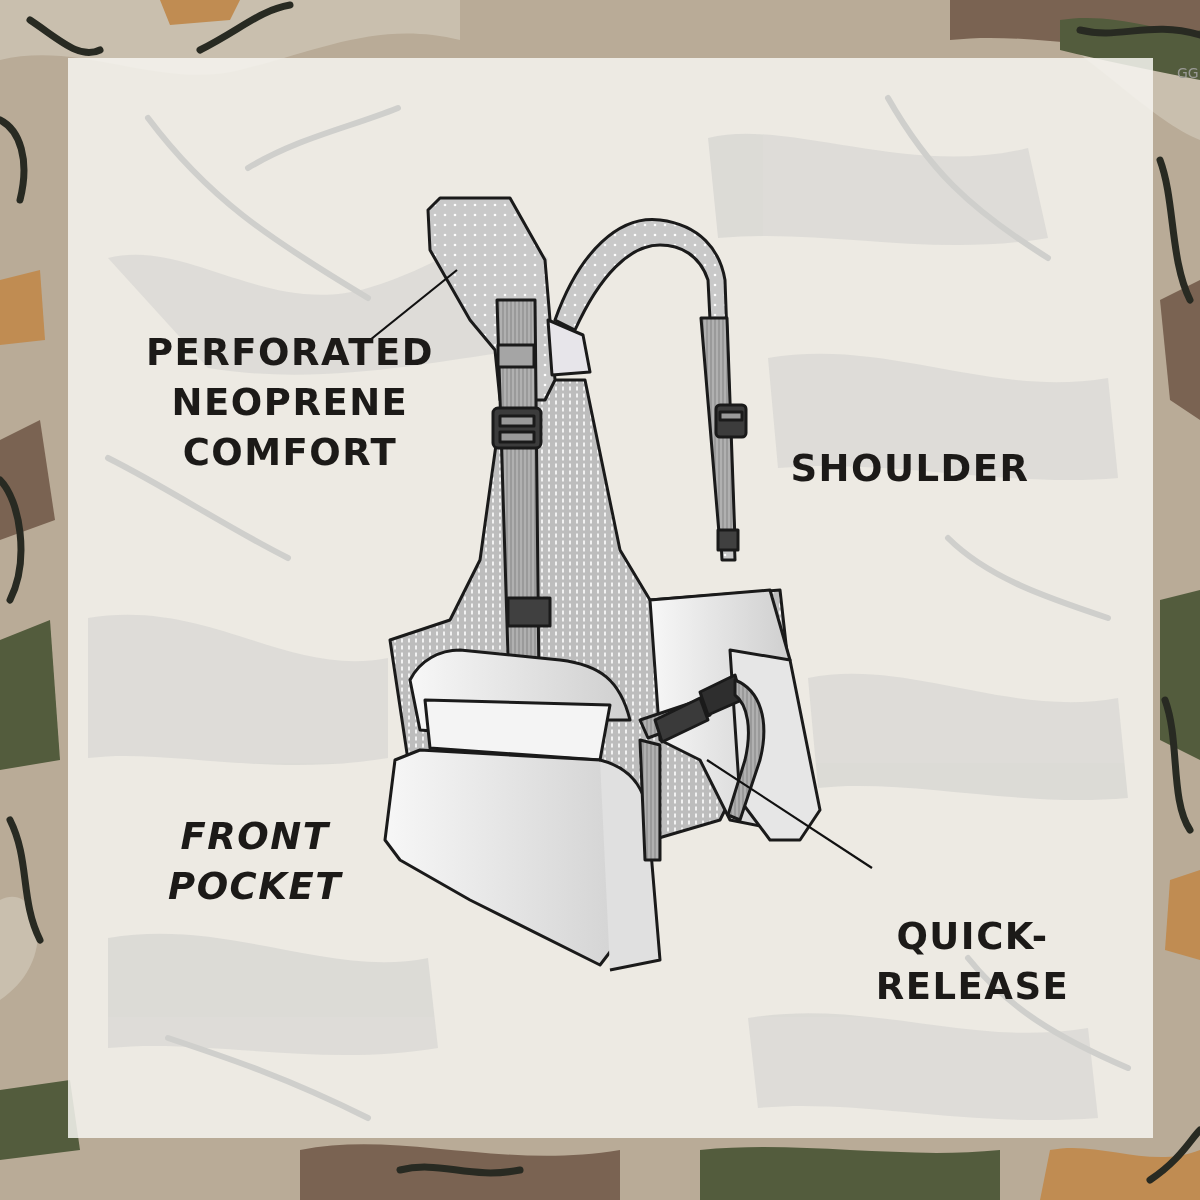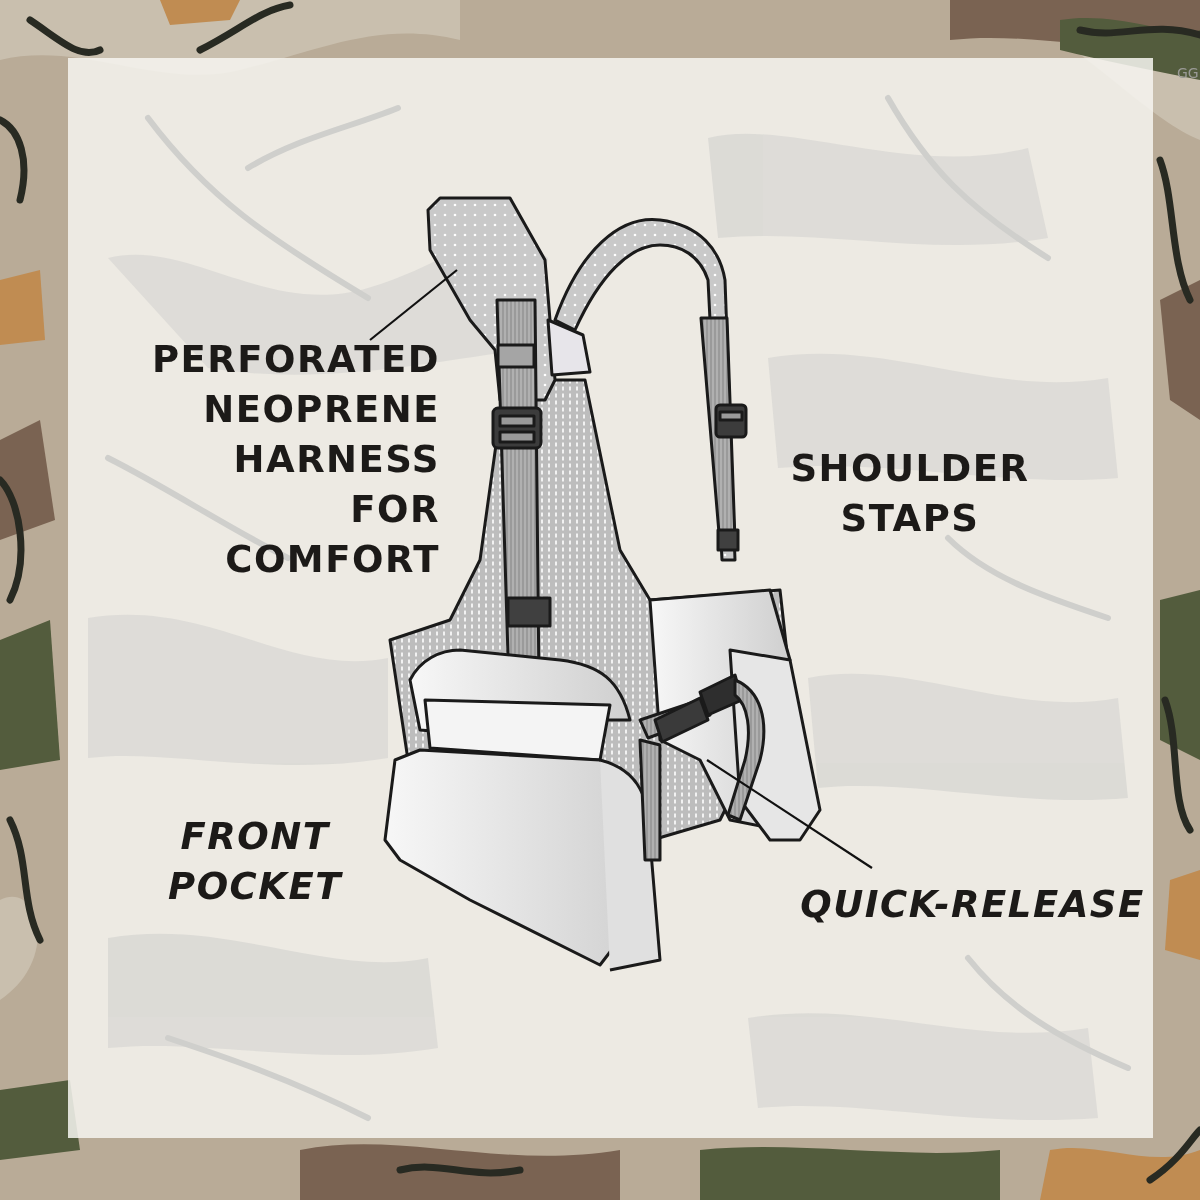--- a/index.html
+++ b/index.html
@@ -137,34 +137,32 @@
     <path d="M735 680 C760 690 770 720 760 760 L740 820 L728 815 L745 760 C752 730 748 705 735 695Z" fill="url(#web)"></path>
     <path d="M640 740 L660 745 L660 860 L645 860Z" fill="url(#web)"></path>
   </g>
 
   <g stroke="#111" stroke-width="2.2" fill="none">
     <line x1="370" y1="340" x2="457" y2="270"></line>
     <line x1="707" y1="760" x2="872" y2="868"></line>
   </g>
 </svg>
 
-<div class="label" style="left:140px; top:335px; width:300px;text-align:right;">
+<div class="label" style="left:140px; top:328px; width:300px;">
   <span>Perforated</span>
   <span>Neoprene</span>
-  <span>Harness for</span>
   <span>Comfort</span>
 </div>
 
 <div class="label" style="left:770px; top:444px; width:280px;">
   <span>Shoulder</span>
-  <span>Staps</span>
 </div>
 
 <div class="label" style="left:125px; top:812px; width:260px;font-style:italic;">
   <span>Front</span>
   <span>Pocket</span>
 </div>
 
-<div class="label" style="left:800px; top:880px; width:345px;font-style:italic;">
+<div class="label" style="left:800px; top:912px; width:345px;">
   <span>Quick-Release</span>
 </div>
 
 <div class="logo">GG®</div>
 
 </body></html>

